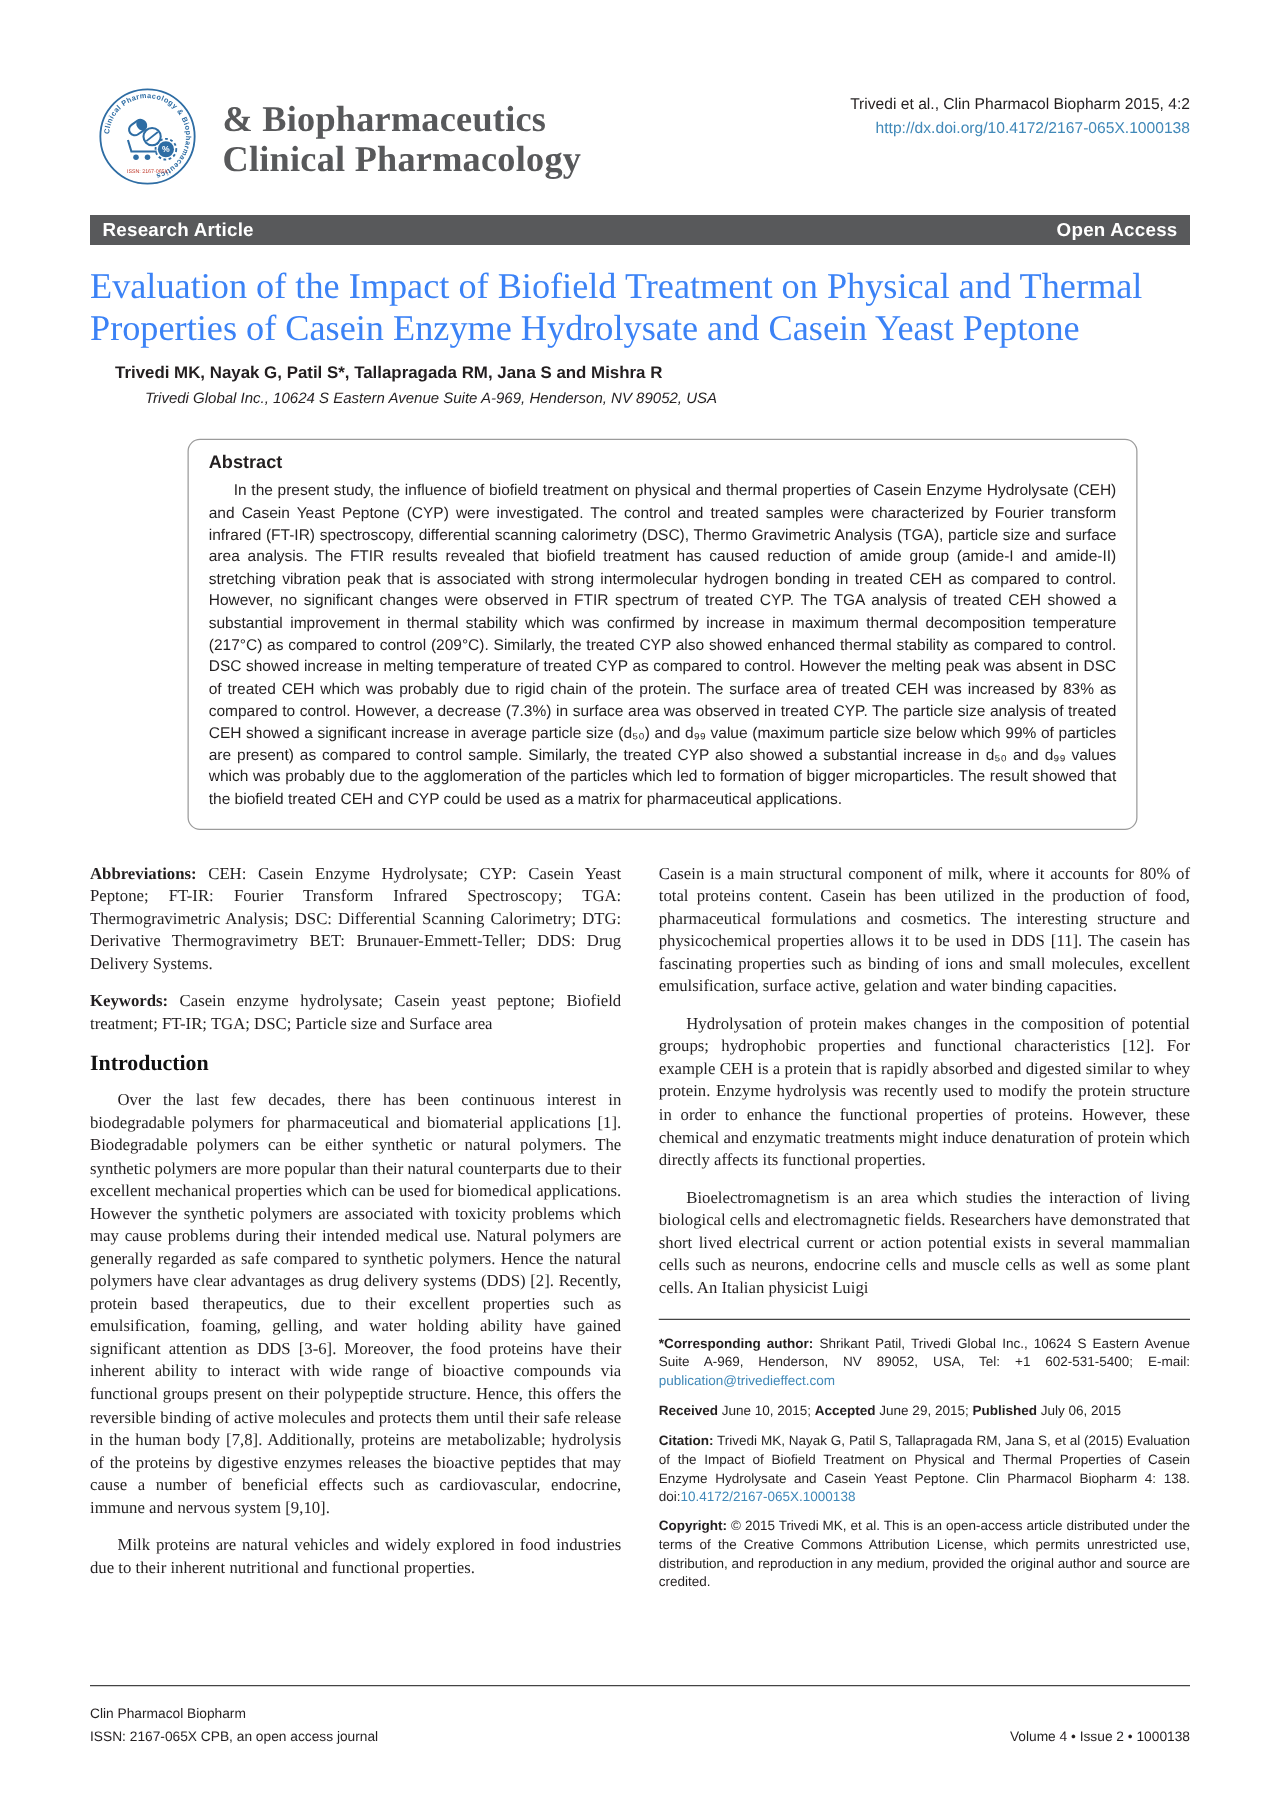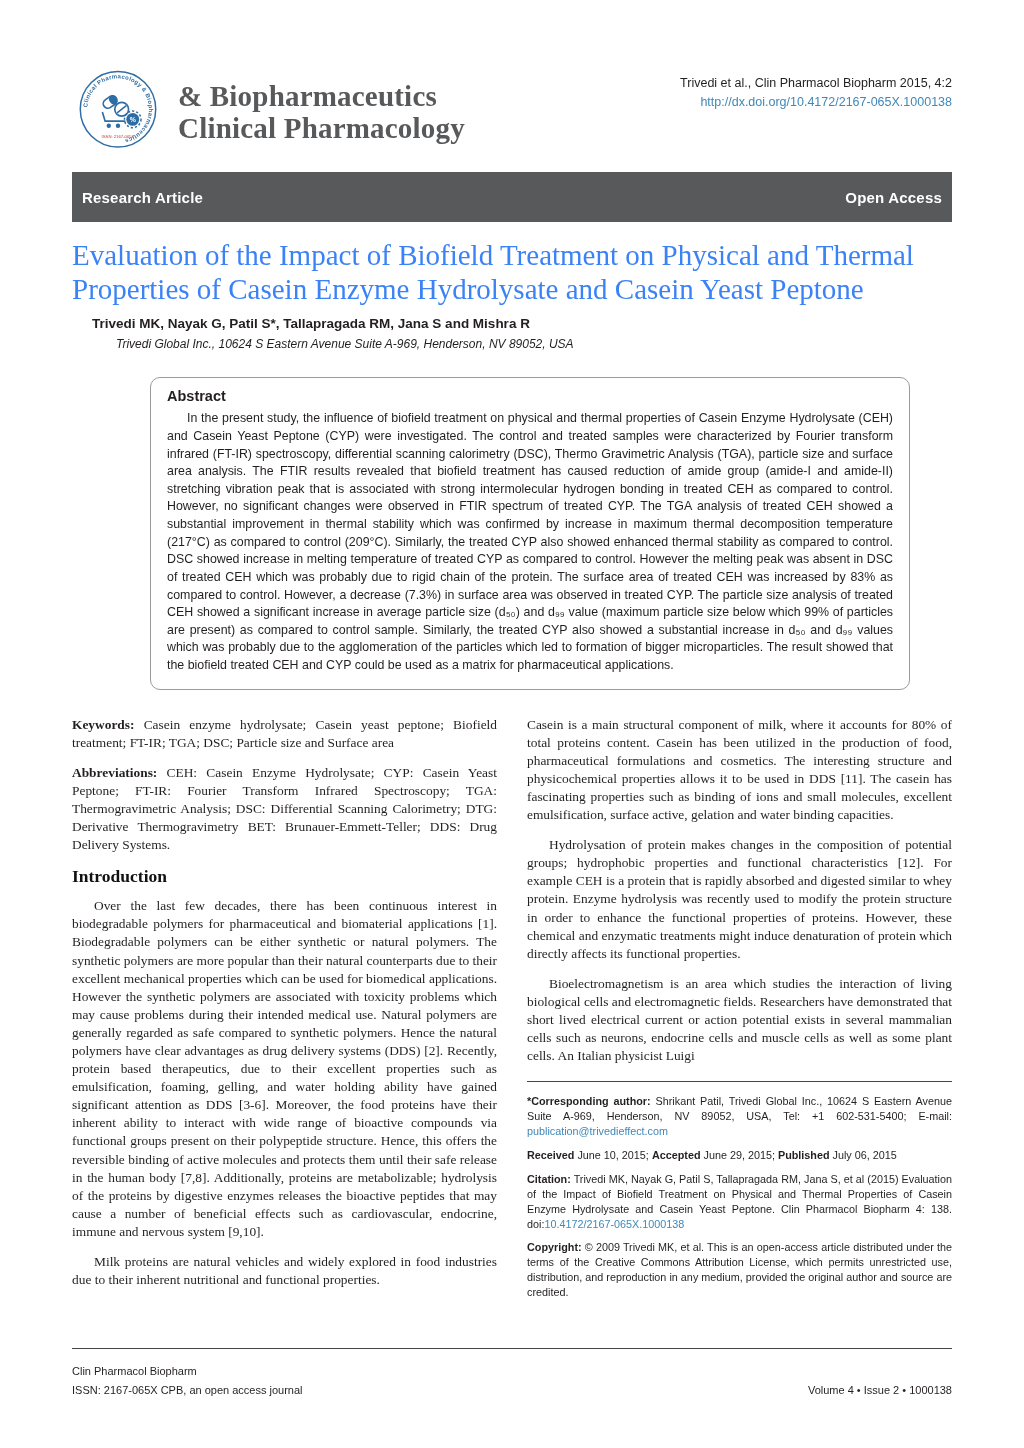--- a/index.html
+++ b/index.html
@@ -22,21 +22,21 @@
     font-family:"Liberation Serif",serif;
     font-weight:700;color:#58595b;
     font-size:29px;line-height:1.12;letter-spacing:.2px;
   }
   .hdr-right{text-align:right;font-size:12.5px;line-height:1.5;padding-top:8px;color:#231f20;}
   .hdr-right .doi{color:#4088b8;}
   
   .banner{
     margin-top:14px;height:24px;background:#58595b;color:#ffffff;
     display:flex;align-items:center;justify-content:space-between;
-    padding:13px 10px;font-size:15px;font-weight:700;letter-spacing:.2px;
+    padding:0 10px;font-size:15px;font-weight:700;letter-spacing:.2px;
   }
   
   .title{
     font-family:"Liberation Serif",serif;
     font-size:29px;line-height:1.18;font-weight:400;color:#3b82f6;
     margin-top:16px;
   }
   .authors{font-size:13.5px;font-weight:700;margin-top:10px;margin-left:20px;}
   .affil{font-size:12px;font-style:italic;margin-top:6px;margin-left:44px;}
   
@@ -138,39 +138,39 @@
   <div class="affil">Trivedi Global Inc., 10624 S Eastern Avenue Suite A-969, Henderson, NV 89052, USA</div>
 
   <div class="abstract-box">
     <h3>Abstract</h3>
     <p>In the present study, the influence of biofield treatment on physical and thermal properties of Casein Enzyme Hydrolysate (CEH) and Casein Yeast Peptone (CYP) were investigated. The control and treated samples were characterized by Fourier transform infrared (FT-IR) spectroscopy, differential scanning calorimetry (DSC), Thermo Gravimetric Analysis (TGA), particle size and surface area analysis. The FTIR results revealed that biofield treatment has caused reduction of amide group (amide-I and amide-II) stretching vibration peak that is associated with strong intermolecular hydrogen bonding in treated CEH as compared to control. However, no significant changes were observed in FTIR spectrum of treated CYP. The TGA analysis of treated CEH showed a substantial improvement in thermal stability which was confirmed by increase in maximum thermal decomposition temperature (217°C) as compared to control (209°C). Similarly, the treated CYP also showed enhanced thermal stability as compared to control. DSC showed increase in melting temperature of treated CYP as compared to control. However the melting peak was absent in DSC of treated CEH which was probably due to rigid chain of the protein. The surface area of treated CEH was increased by 83% as compared to control. However, a decrease (7.3%) in surface area was observed in treated CYP. The particle size analysis of treated CEH showed a significant increase in average particle size (d₅₀) and d₉₉ value (maximum particle size below which 99% of particles are present) as compared to control sample. Similarly, the treated CYP also showed a substantial increase in d₅₀ and d₉₉ values which was probably due to the agglomeration of the particles which led to formation of bigger microparticles. The result showed that the biofield treated CEH and CYP could be used as a matrix for pharmaceutical applications.</p>
   </div>
 
   <div class="cols">
 
     <div class="col">
+      <p><span class="lead">Abbreviations:</span><span> CEH: Casein Enzyme Hydrolysate; CYP: Casein Yeast Peptone; FT-IR: Fourier Transform Infrared Spectroscopy; TGA: Thermogravimetric Analysis; DSC: Differential Scanning Calorimetry; DTG: Derivative Thermogravimetry BET: Brunauer-Emmett-Teller; DDS: Drug Delivery Systems.</span></p>
       <p><span class="lead">Keywords:</span><span> Casein enzyme hydrolysate; Casein yeast peptone; Biofield treatment; FT-IR; TGA; DSC; Particle size and Surface area</span></p>
-      <p><span class="lead">Abbreviations:</span><span> CEH: Casein Enzyme Hydrolysate; CYP: Casein Yeast Peptone; FT-IR: Fourier Transform Infrared Spectroscopy; TGA: Thermogravimetric Analysis; DSC: Differential Scanning Calorimetry; DTG: Derivative Thermogravimetry BET: Brunauer-Emmett-Teller; DDS: Drug Delivery Systems.</span></p>
       <h2 class="section">Introduction</h2>
       <p class="indent">Over the last few decades, there has been continuous interest in biodegradable polymers for pharmaceutical and biomaterial applications [1]. Biodegradable polymers can be either synthetic or natural polymers. The synthetic polymers are more popular than their natural counterparts due to their excellent mechanical properties which can be used for biomedical applications. However the synthetic polymers are associated with toxicity problems which may cause problems during their intended medical use. Natural polymers are generally regarded as safe compared to synthetic polymers. Hence the natural polymers have clear advantages as drug delivery systems (DDS) [2]. Recently, protein based therapeutics, due to their excellent properties such as emulsification, foaming, gelling, and water holding ability have gained significant attention as DDS [3-6]. Moreover, the food proteins have their inherent ability to interact with wide range of bioactive compounds via functional groups present on their polypeptide structure. Hence, this offers the reversible binding of active molecules and protects them until their safe release in the human body [7,8]. Additionally, proteins are metabolizable; hydrolysis of the proteins by digestive enzymes releases the bioactive peptides that may cause a number of beneficial effects such as cardiovascular, endocrine, immune and nervous system [9,10].</p>
       <p class="indent">Milk proteins are natural vehicles and widely explored in food industries due to their inherent nutritional and functional properties.</p>
     </div>
 
     <div class="col">
       <p>Casein is a main structural component of milk, where it accounts for 80% of total proteins content. Casein has been utilized in the production of food, pharmaceutical formulations and cosmetics. The interesting structure and physicochemical properties allows it to be used in DDS [11]. The casein has fascinating properties such as binding of ions and small molecules, excellent emulsification, surface active, gelation and water binding capacities.</p>
       <p class="indent">Hydrolysation of protein makes changes in the composition of potential groups; hydrophobic properties and functional characteristics [12]. For example CEH is a protein that is rapidly absorbed and digested similar to whey protein. Enzyme hydrolysis was recently used to modify the protein structure in order to enhance the functional properties of proteins. However, these chemical and enzymatic treatments might induce denaturation of protein which directly affects its functional properties.</p>
       <p class="indent">Bioelectromagnetism is an area which studies the interaction of living biological cells and electromagnetic fields. Researchers have demonstrated that short lived electrical current or action potential exists in several mammalian cells such as neurons, endocrine cells and muscle cells as well as some plant cells. An Italian physicist Luigi</p>
 
       <hr class="footnote-divider">
 
       <div class="footnote">
         <p><span class="lead">*Corresponding author:</span><span> Shrikant Patil, Trivedi Global Inc., 10624 S Eastern Avenue Suite A-969, Henderson, NV 89052, USA, Tel: +1 602-531-5400; E-mail: </span><span class="link">publication@trivedieffect.com</span></p>
         <p><span class="lead">Received</span><span> June 10, 2015; </span><span class="lead">Accepted</span><span> June 29, 2015; </span><span class="lead">Published</span><span> July 06, 2015</span></p>
         <p><span class="lead">Citation:</span><span> Trivedi MK, Nayak G, Patil S, Tallapragada RM, Jana S, et al (2015) Evaluation of the Impact of Biofield Treatment on Physical and Thermal Properties of Casein Enzyme Hydrolysate and Casein Yeast Peptone. Clin Pharmacol Biopharm 4: 138. doi:</span><span class="link">10.4172/2167-065X.1000138</span></p>
-        <p><span class="lead">Copyright:</span><span> © 2009 Trivedi MK, et al. This is an open-access article distributed under the terms of the Creative Commons Attribution License, which permits unrestricted use, distribution, and reproduction in any medium, provided the original author and source are credited.</span></p>
+        <p><span class="lead">Copyright:</span><span> © 2015 Trivedi MK, et al. This is an open-access article distributed under the terms of the Creative Commons Attribution License, which permits unrestricted use, distribution, and reproduction in any medium, provided the original author and source are credited.</span></p>
       </div>
     </div>
 
   </div>
 
   <hr class="page-rule">
   <div class="page-footer">
     <div>
       <div>Clin Pharmacol Biopharm</div>
       <div>ISSN:   2167-065X CPB, an open access journal</div>

